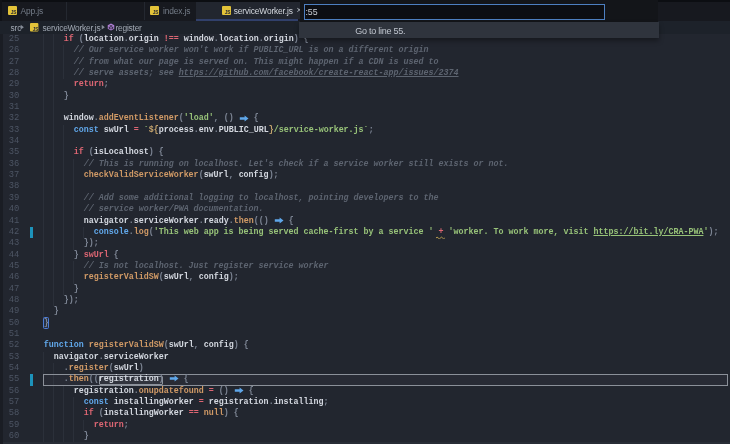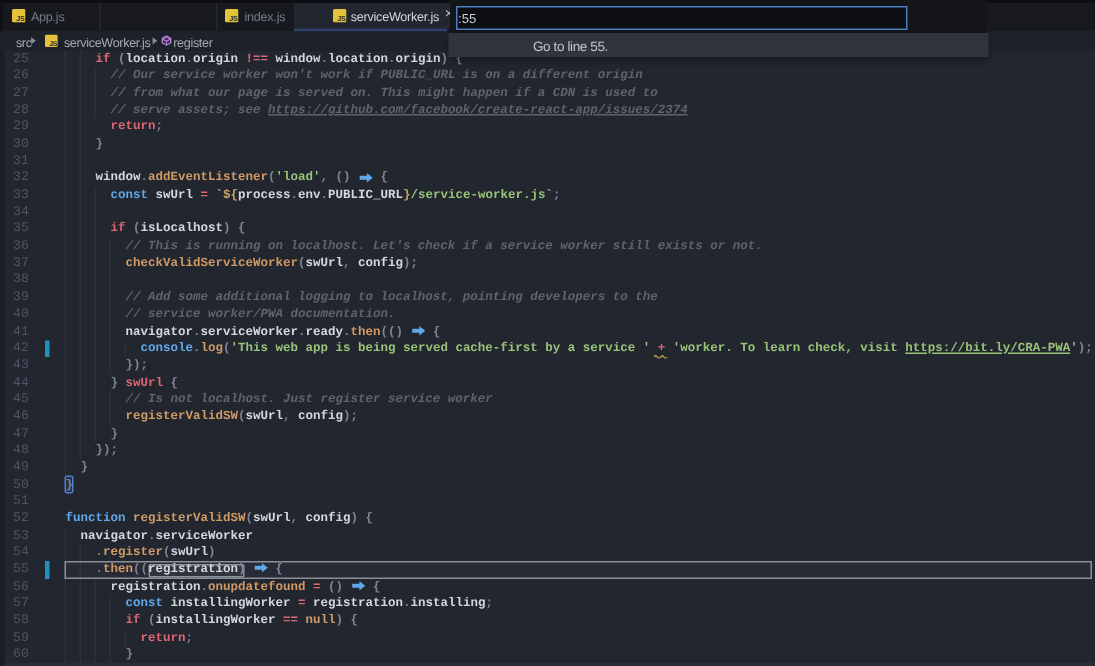--- a/index.html
+++ b/index.html
@@ -113,21 +113,21 @@
 
       <i class="k">if</i> <i class="p">(</i><i class="w">isLocalhost</i><i class="p">)</i> <i class="p">{</i>
         <i class="c">// This is running on localhost. Let's check if a service worker still exists or not.</i>
         <i class="o">checkValidServiceWorker</i><i class="p">(</i><i class="w">swUrl</i><i class="p">,</i> <i class="w">config</i><i class="p">);</i>
 
         <i class="c">// Add some additional logging to localhost, pointing developers to the</i>
         <i class="c">// service worker/PWA documentation.</i>
         <i class="w">navigator</i><i class="p">.</i><i class="w">serviceWorker</i><i class="p">.</i><i class="w">ready</i><i class="p">.</i><i class="o">then</i><i class="p">(()</i> <svg class="arr" width="10" height="9" viewBox="0 0 10 9">
       <path d="M0.8 3.2 H5.6 V1.4 L9.5 4.5 L5.6 7.6 V5.8 H0.8 Z" fill="#5fa7ea"></path>
     </svg> <i class="p">{</i>
-          <i class="b">console</i><i class="p">.</i><i class="o">log</i><i class="p">(</i><i class="g">'This web app is being served cache-first by a service '</i> <i class="k">+</i> <i class="g">'worker. To learn check, visit </i><i class="g gu">https://bit.ly/CRA-PWA</i><i class="g">'</i><i class="p">);</i>
+          <i class="b">console</i><i class="p">.</i><i class="o">log</i><i class="p">(</i><i class="g">'This web app is being served cache-first by a service '</i> <i class="k">+</i> <i class="g">'worker. To work more, visit </i><i class="g gu">https://bit.ly/CRA-PWA</i><i class="g">'</i><i class="p">);</i>
         <i class="p">});</i>
       <i class="p">}</i> <i class="k">swUrl</i> <i class="p">{</i>
         <i class="c">// Is not localhost. Just register service worker</i>
         <i class="o">registerValidSW</i><i class="p">(</i><i class="w">swUrl</i><i class="p">,</i> <i class="w">config</i><i class="p">);</i>
       <i class="p">}</i>
     <i class="p">});</i>
   <i class="p">}</i>
 <i class="p">}</i>
 
 <i class="b">function</i> <i class="o">registerValidSW</i><i class="p">(</i><i class="w">swUrl</i><i class="p">,</i> <i class="w">config</i><i class="p">)</i> <i class="p">{</i>

